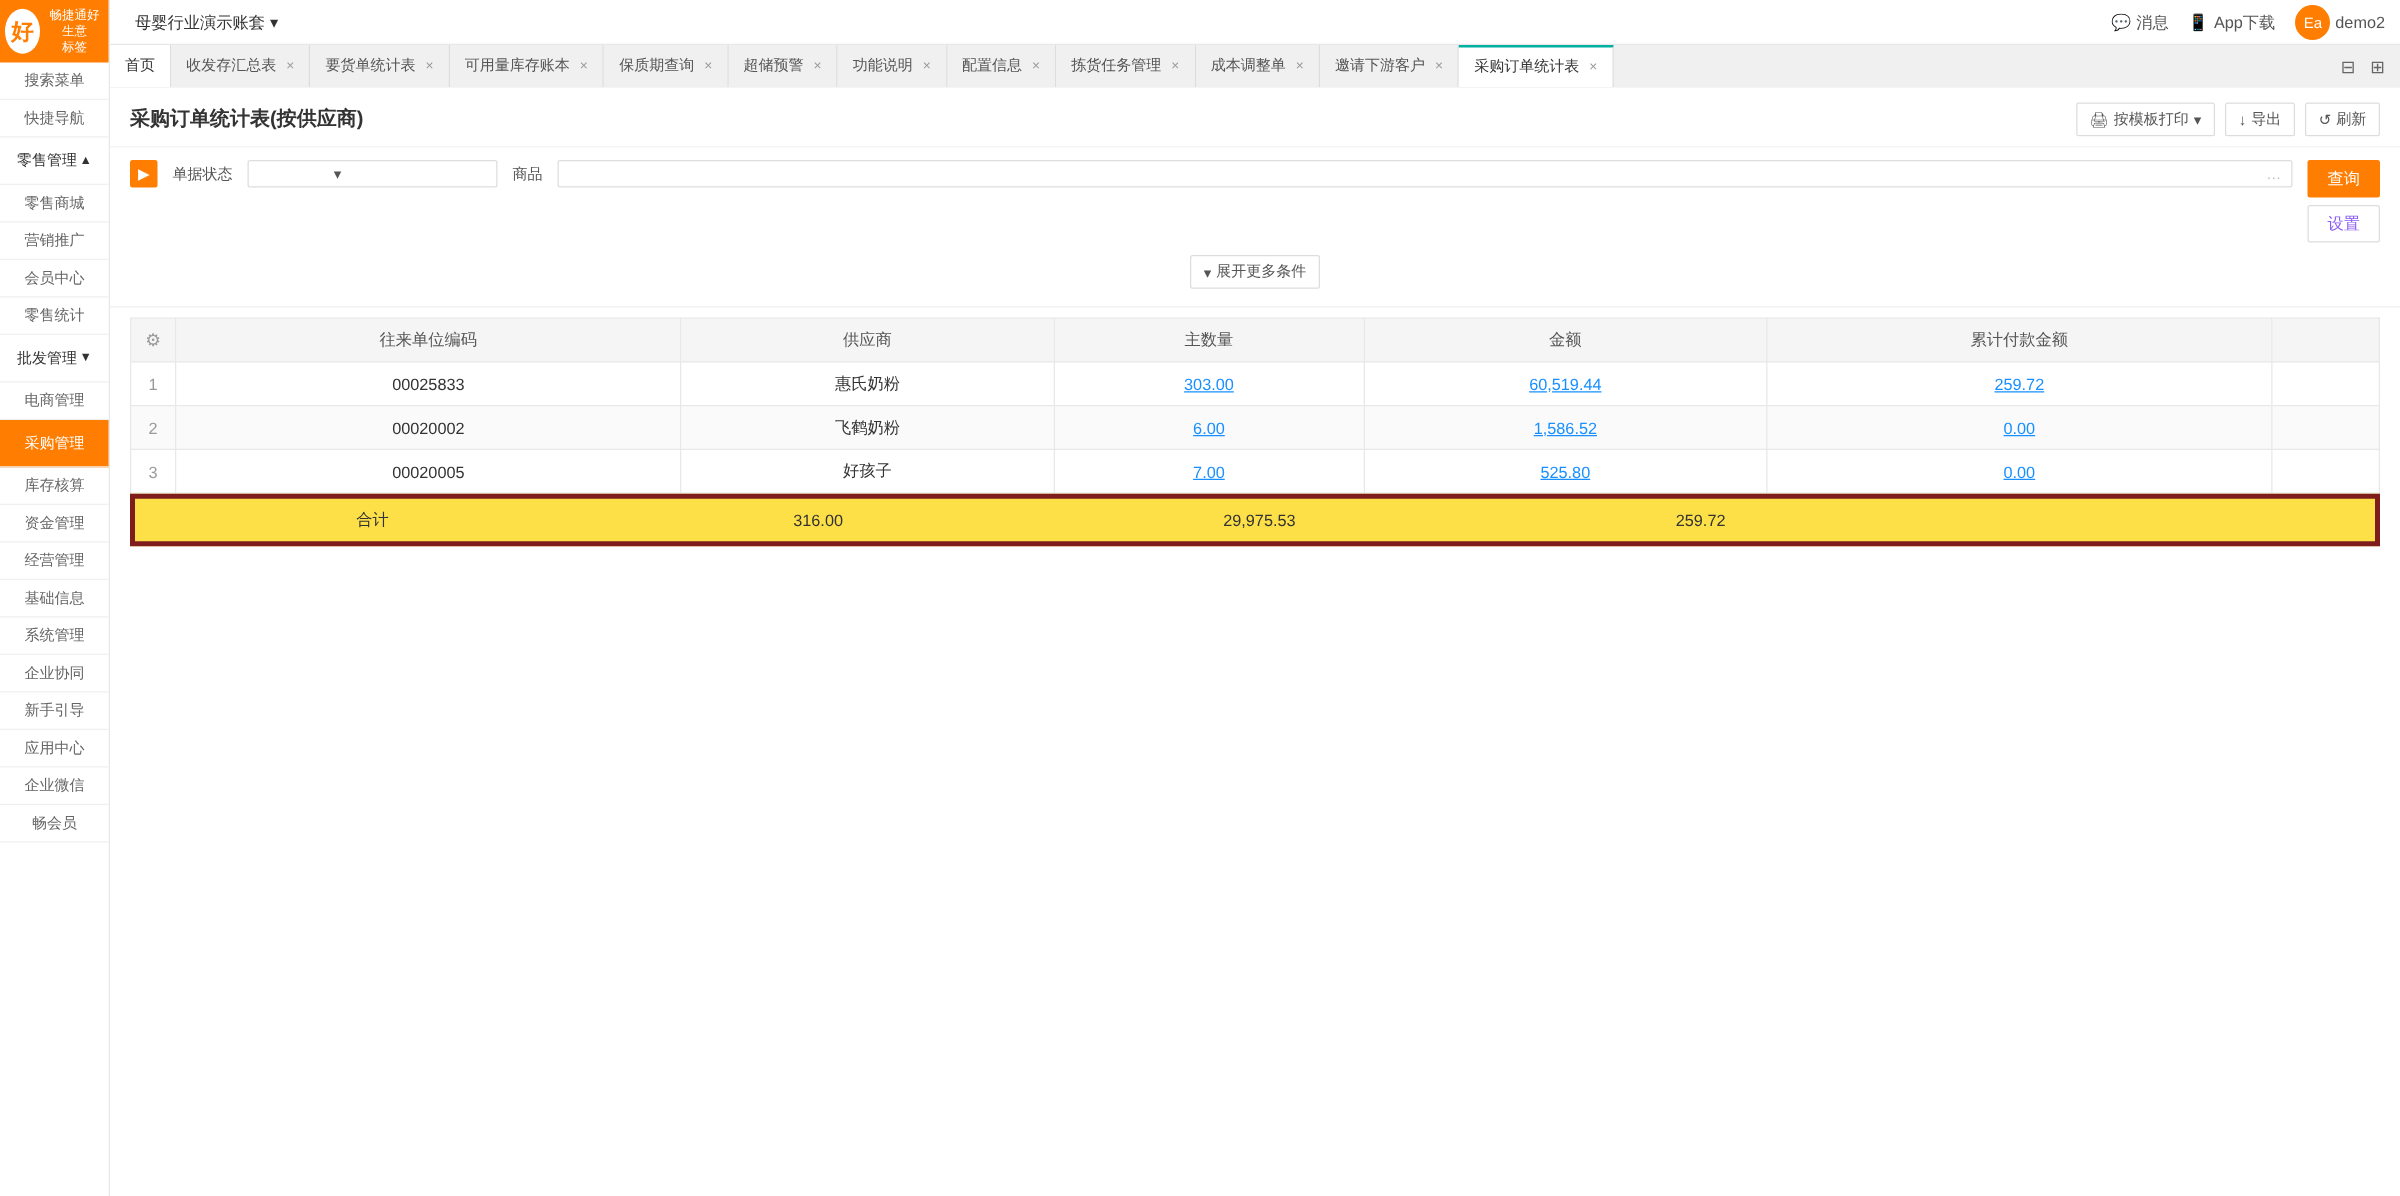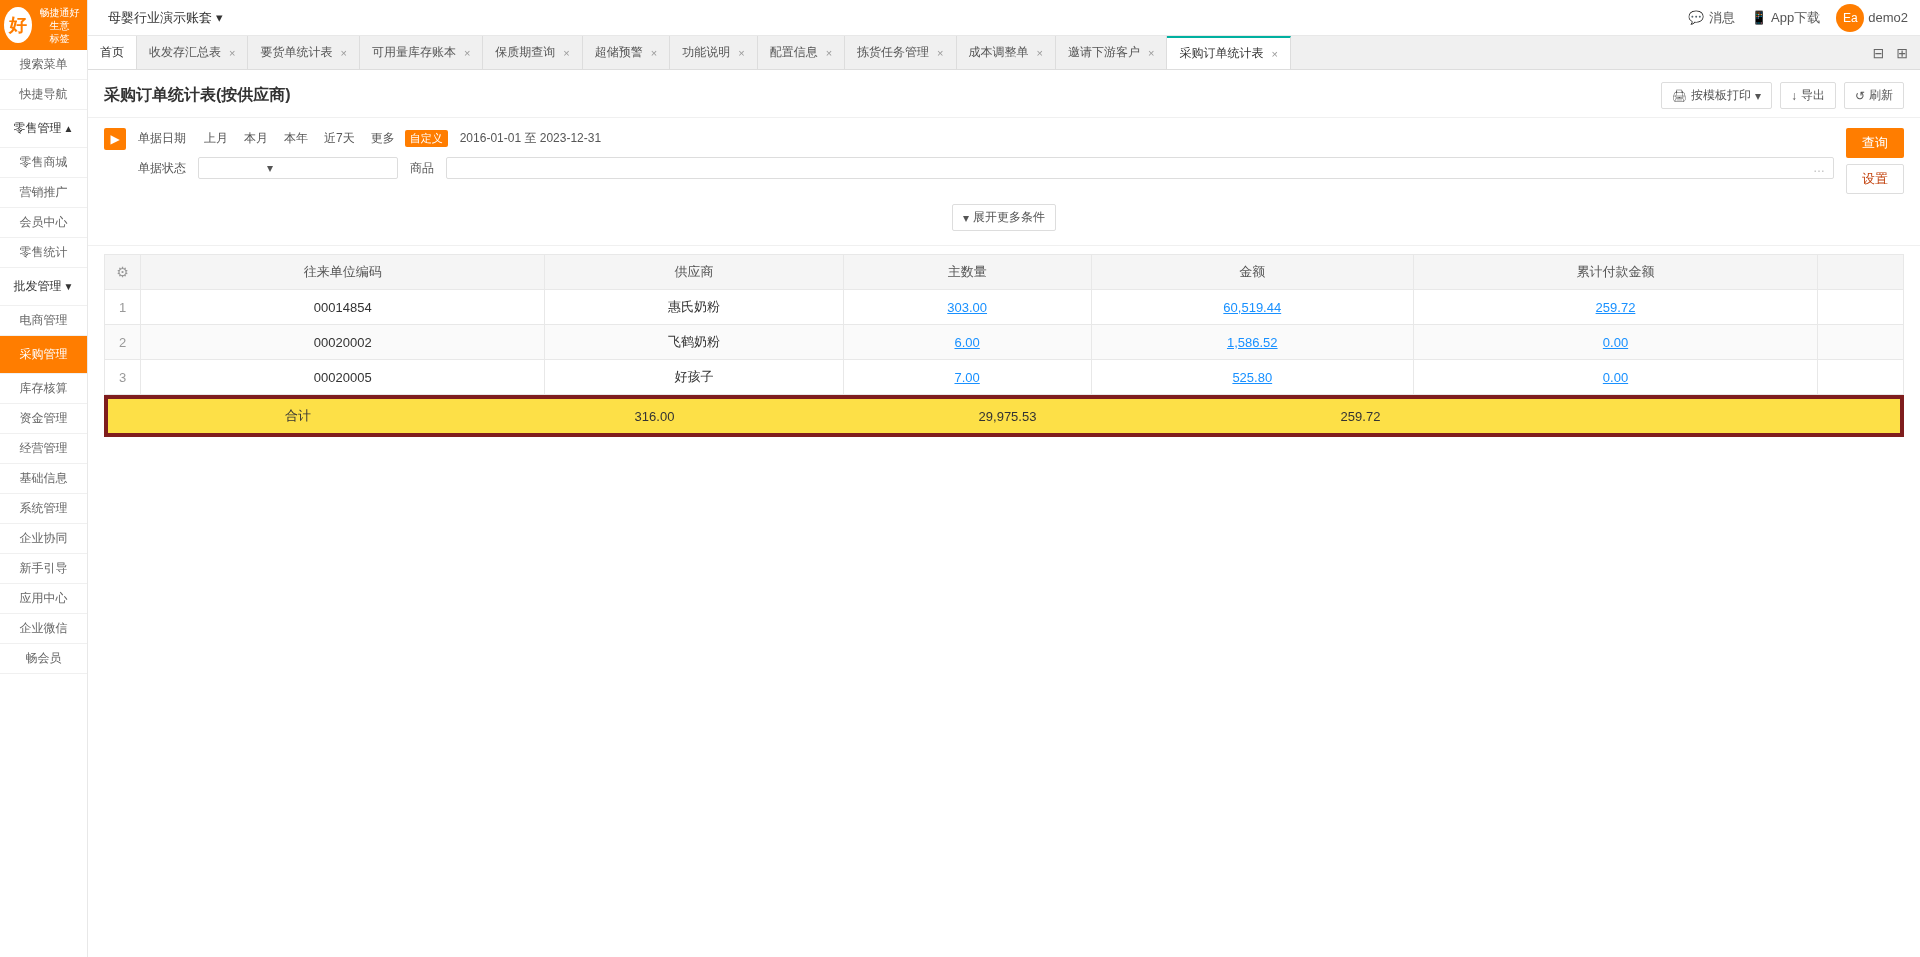--- a/index.html
+++ b/index.html
@@ -51,21 +51,21 @@
     .filter-row { display: flex; align-items: center; gap: 12px; margin-bottom: 8px; }
     .filter-label { font-size: 12px; color: #555; white-space: nowrap; }
     .filter-shortcuts { display: flex; gap: 4px; align-items: center; }
     .filter-shortcut { padding: 2px 6px; font-size: 12px; color: #555; cursor: pointer; border-radius: 2px; }
     .filter-date-range { font-size: 12px; color: #555; }
     .custom-badge { background: #ff7d00; color: #fff; font-size: 11px; padding: 1px 5px; border-radius: 2px; }
     .filter-select-box { border: 1px solid #ddd; padding: 3px 8px; font-size: 12px; color: #555; background: #fff; cursor: pointer; display: flex; align-items: center; gap: 60px; border-radius: 2px; min-width: 120px; }
     .filter-input-box { border: 1px solid #ddd; padding: 3px 8px; font-size: 12px; color: #555; background: #fff; border-radius: 2px; flex: 1; display: flex; align-items: center; justify-content: space-between; }
     .expand-btn { display: flex; align-items: center; gap: 4px; font-size: 12px; color: #555; cursor: pointer; padding: 4px 10px; border: 1px solid #ddd; background: #fff; border-radius: 2px; margin: 4px auto; width: fit-content; }
     .btn-query { background: #ff7d00; color: #fff; border: none; padding: 6px 16px; font-size: 13px; cursor: pointer; border-radius: 2px; }
-    .btn-settings { background: #fff; color: #c2410c; border: 1px solid #ddd; padding: 5px 14px; font-size: 13px; cursor: pointer; border-radius: 2px; }
+    .btn-settings { background: #fff; color: #8b5cf6; border: 1px solid #ddd; padding: 5px 14px; font-size: 13px; cursor: pointer; border-radius: 2px; }
 
     
     .table-container { padding: 8px 16px; }
     .data-table { width: 100%; border-collapse: collapse; font-size: 13px; }
     .data-table th { background: #f5f5f5; border: 1px solid #e8e8e8; padding: 8px 10px; text-align: center; color: #555; font-weight: 500; white-space: nowrap; }
     .data-table td { border: 1px solid #e8e8e8; padding: 8px 10px; text-align: center; color: #333; }
     .data-table tr:nth-child(1) td { background: #fff3eb; }
     .data-table tr:nth-child(odd) td { background: #fff; }
     .data-table tr:nth-child(even) td { background: #fafafa; }
     .data-table .num-link { color: #1890ff; text-decoration: underline; cursor: pointer; }
@@ -222,32 +222,20 @@
           <span>↺</span>
           <span>刷新</span>
         </button>
       </div>
     </div>
 
     <div class="filter-area">
       <div class="filter-main-row">
         <button class="toggle-btn">▶</button>
         <div class="filter-left">
-          <div class="filter-row">
-            <span class="filter-label">单据日期</span>
-            <div class="filter-shortcuts">
-              <span class="filter-shortcut">上月</span>
-              <span class="filter-shortcut">本月</span>
-              <span class="filter-shortcut">本年</span>
-              <span class="filter-shortcut">近7天</span>
-              <span class="filter-shortcut">更多</span>
-              <span class="custom-badge">自定义</span>
-            </div>
-            <span class="filter-date-range">2016-01-01 至 2023-12-31</span>
-          </div>
           <div class="filter-row2">
             <span class="filter-label">单据状态</span>
             <div class="filter-select-box" style="min-width:200px;">
               <span></span>
               <span>▾</span>
             </div>
             <span class="filter-label">商品</span>
             <div class="filter-input-box" style="min-width:300px;">
               <span></span>
               <span style="color:#bbb;">…</span>
@@ -278,21 +266,21 @@
             <th>供应商</th>
             <th>主数量</th>
             <th>金额</th>
             <th>累计付款金额</th>
             <th></th>
           </tr>
         </thead>
         <tbody id="table-body">
         <tr>
       <td class="seq">1</td>
-      <td>00014854</td>
+      <td>00025833</td>
       <td>惠氏奶粉</td>
       <td><span class="num-link">303.00</span></td>
       <td><span class="num-link">60,519.44</span></td>
       <td><span class="num-link">259.72</span></td>
       <td></td>
     </tr>
             <tr>
       <td class="seq">2</td>
       <td>00020002</td>
       <td>飞鹤奶粉</td>

